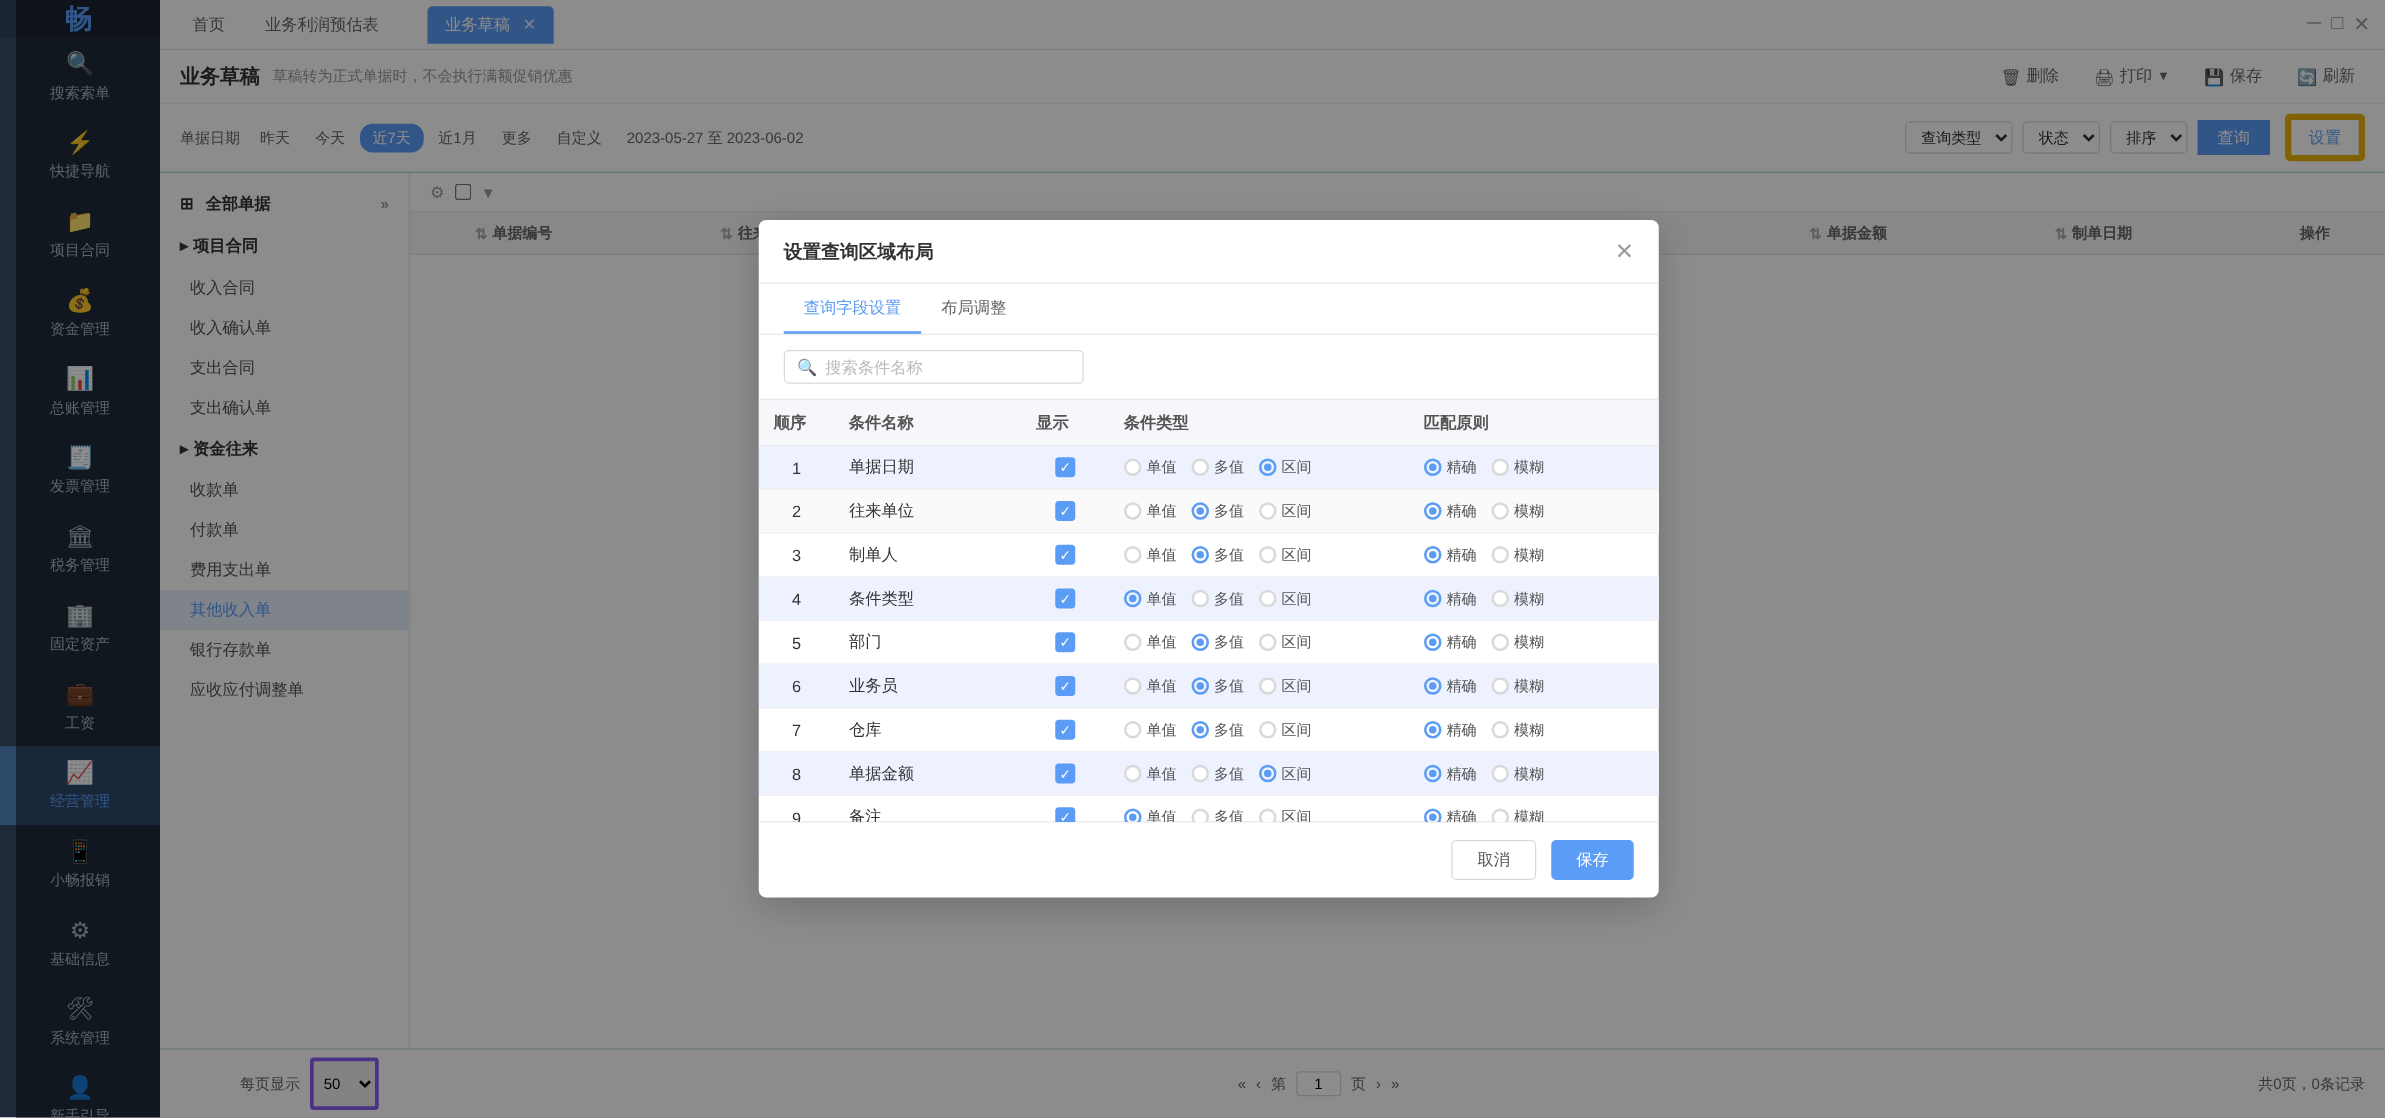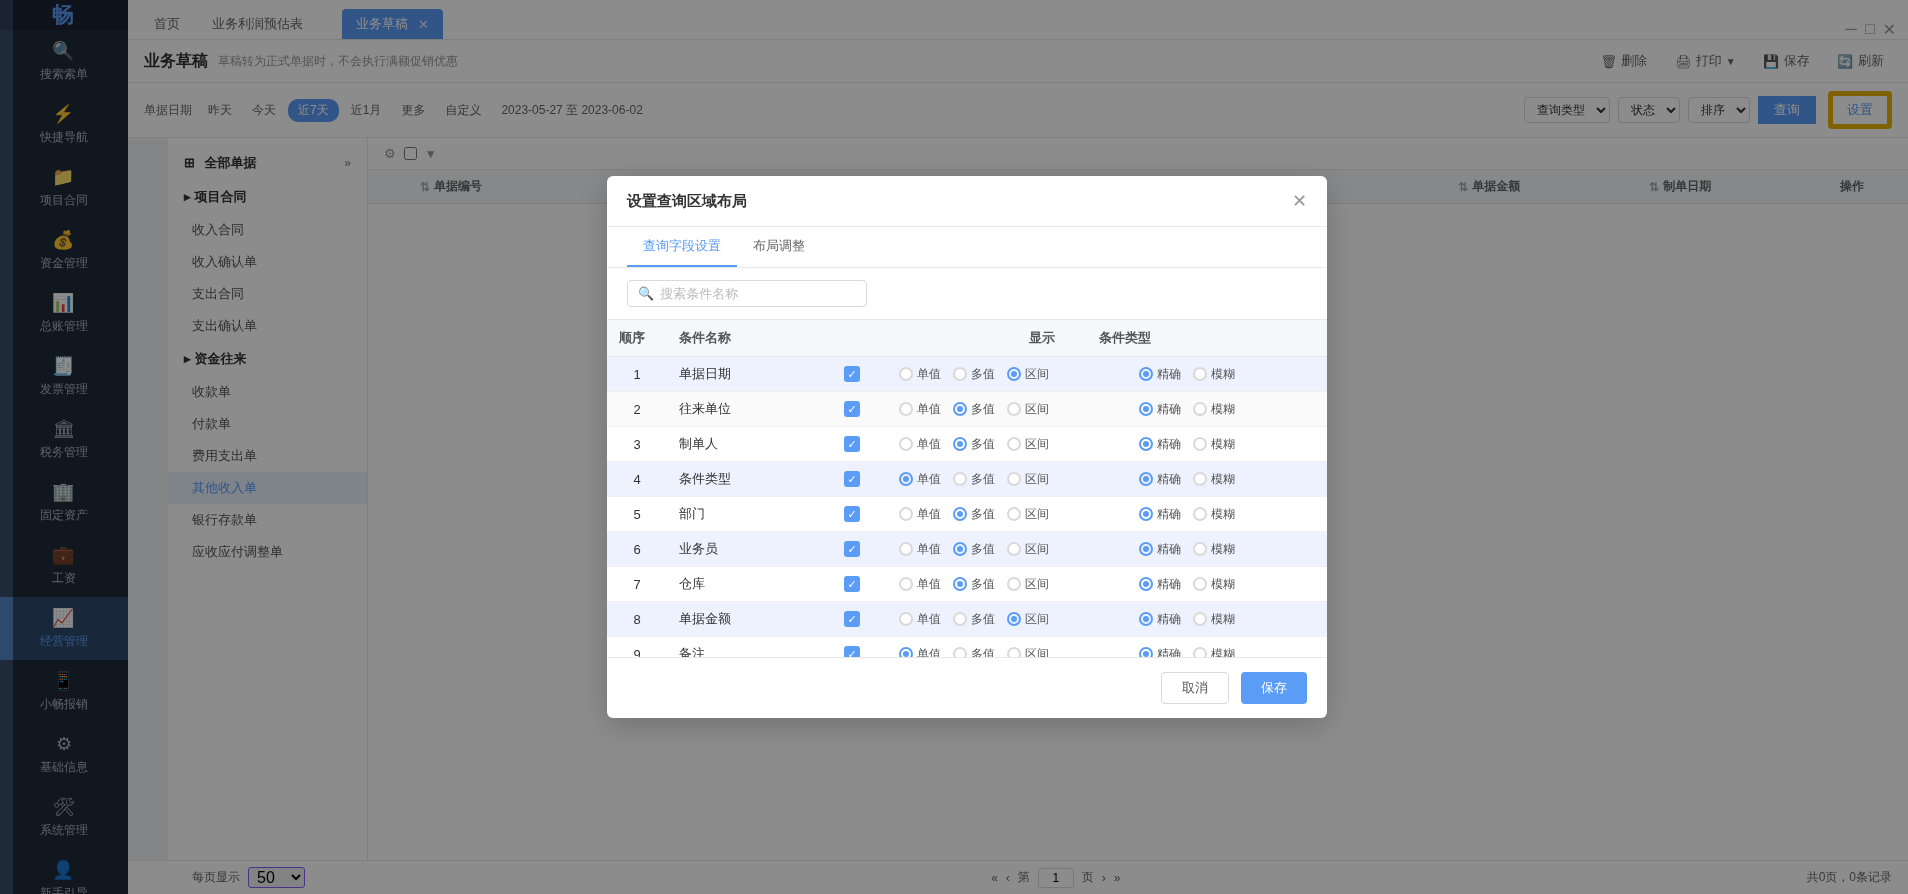--- a/index.html
+++ b/index.html
@@ -10,21 +10,21 @@
     .sidebar-logo { height: 50px; display: flex; align-items: center; justify-content: center; background: #1a2332; }
     .sidebar-logo span { color: #fff; font-size: 18px; font-weight: bold; letter-spacing: 2px; }
     .sidebar-item { display: flex; flex-direction: column; align-items: center; padding: 10px 0; color: #aab4c0; cursor: pointer; font-size: 12px; gap: 4px; }
     .sidebar-item.active { background: #2d4a6b; color: #5b9cf6; }
     .sidebar-item .icon { font-size: 18px; }
 
     
     .main { flex: 1; display: flex; flex-direction: column; overflow: hidden; }
 
     
-    .tabs-bar { background: #fff; border-bottom: 1px solid #e8e8e8; display: flex; align-items: flex-end; height: 40px; padding: 0 12px; gap: 4px; }
+    .tabs-bar { background: #fff; border-bottom: 1px solid #e8e8e8; display: flex; align-items: center; height: 40px; padding: 0 12px; gap: 4px; }
     .tab { padding: 6px 14px; font-size: 13px; color: #666; cursor: pointer; border-radius: 4px 4px 0 0; display: flex; align-items: center; gap: 6px; }
     .tab.active { background: #5b9cf6; color: #fff; }
     .tab-close-btn { margin-left: 4px; color: rgba(255,255,255,0.8); }
 
     
     .page-header { background: #fff; padding: 8px 16px; display: flex; align-items: center; justify-content: space-between; border-bottom: 1px solid #e8e8e8; }
     .page-title-area { display: flex; align-items: center; gap: 10px; }
     .page-title { font-size: 16px; font-weight: bold; color: #333; }
     .page-subtitle { font-size: 12px; color: #999; }
     .page-actions { display: flex; gap: 12px; align-items: center; }
@@ -33,21 +33,21 @@
     
     .filter-bar { background: #fff; padding: 8px 16px; display: flex; align-items: center; gap: 8px; border-bottom: 1px solid #e8e8e8; flex-wrap: wrap; }
     .filter-label { font-size: 12px; color: #666; }
     .filter-btn { font-size: 12px; padding: 3px 8px; border-radius: 3px; cursor: pointer; color: #666; border: none; background: transparent; }
     .filter-btn.active { background: #5b9cf6; color: #fff; border-radius: 10px; padding: 3px 10px; }
     .date-range { font-size: 12px; color: #666; margin-left: 4px; }
     .query-btn { background: #5b9cf6; color: #fff; border: none; border-radius: 0; padding: 5px 16px; cursor: pointer; font-size: 13px; }
     .set-btn { background: #fff; color: #5b9cf6; border: 5px solid #eab308; border-radius: 4px; padding: 5px 14px; cursor: pointer; font-size: 13px; margin-left: 4px; }
 
     
-    .content-area { display: flex; flex: 1; overflow: hidden; background: #22c55e; margin-left: 40px; }
+    .content-area { display: flex; flex: 1; overflow: hidden; background: #22c55e; }
     .sidebar-nav { width: 200px; background: #fff; border-right: 1px solid #e8e8e8; padding: 8px 0; overflow-y: auto; }
     .nav-section-header { display: flex; align-items: center; justify-content: space-between; padding: 8px 16px; font-size: 13px; font-weight: bold; color: #333; cursor: pointer; }
     .nav-item { padding: 7px 16px 7px 24px; font-size: 13px; color: #555; cursor: pointer; }
     .nav-item.active { background: #e8f0fe; color: #5b9cf6; }
     .nav-collapse-btn { color: #999; font-size: 12px; cursor: pointer; }
 
     
     .table-wrapper { flex: 1; overflow: auto; background: #fff; margin: 0; }
     .no-data-msg { display: flex; align-items: center; justify-content: center; height: 200px; color: #999; font-size: 14px; }
     .table-cols { display: flex; background: #f5f7fa; border-bottom: 1px solid #e8e8e8; font-size: 12px; color: #666; font-weight: bold; }
@@ -325,21 +325,21 @@
         </div>
         <div class="table-col" style="width:80px;">操作</div>
       </div>
       <div class="no-data-msg">未找到任何业务草稿</div>
     </div>
   </div>
 
   <div class="bottom-bar">
     <div style="display:flex;align-items:center;gap:8px;margin-left:48px;">
       <span>每页显示</span>
-      <select style="border:1px solid #8b5cf6;border-radius:3px;padding:0 4px;font-size:16px;">
+      <select style="border:3px solid #8b5cf6;border-radius:3px;padding:10px 4px;font-size:12px;">
         <option>50</option>
         <option>100</option>
       </select>
     </div>
     <div class="pagination">
       <span style="cursor:pointer;">«</span>
       <span style="cursor:pointer;">‹</span>
       <span>第</span>
       <input type="text" class="page-num" value="1" style="width: 36px; text-align: center; font-size: 12px;">
       <span>页</span>
@@ -371,20 +371,21 @@
           <input type="text" placeholder="搜索条件名称" style="">
         </div>
       </div>
 
       <div class="dialog-table">
         <div class="dialog-table-header">
           <div class="col col-order">顺序</div>
           <div class="col col-name">条件名称</div>
           <div class="col col-show">显示</div>
           <div class="col col-type">条件类型</div>
+          <div class="col col-match">匹配原则</div>
         </div>
         <div class="scrollbar-area" id="dialog-rows-container">
             <div class="dialog-table-row highlighted">
               <div class="col col-order">1</div>
               <div class="col col-name">单据日期</div>
               <div class="col col-show">
                 <div class="checkbox-checked"></div>
               </div>
               <div class="col col-type">
                 <div class="radio-group">

